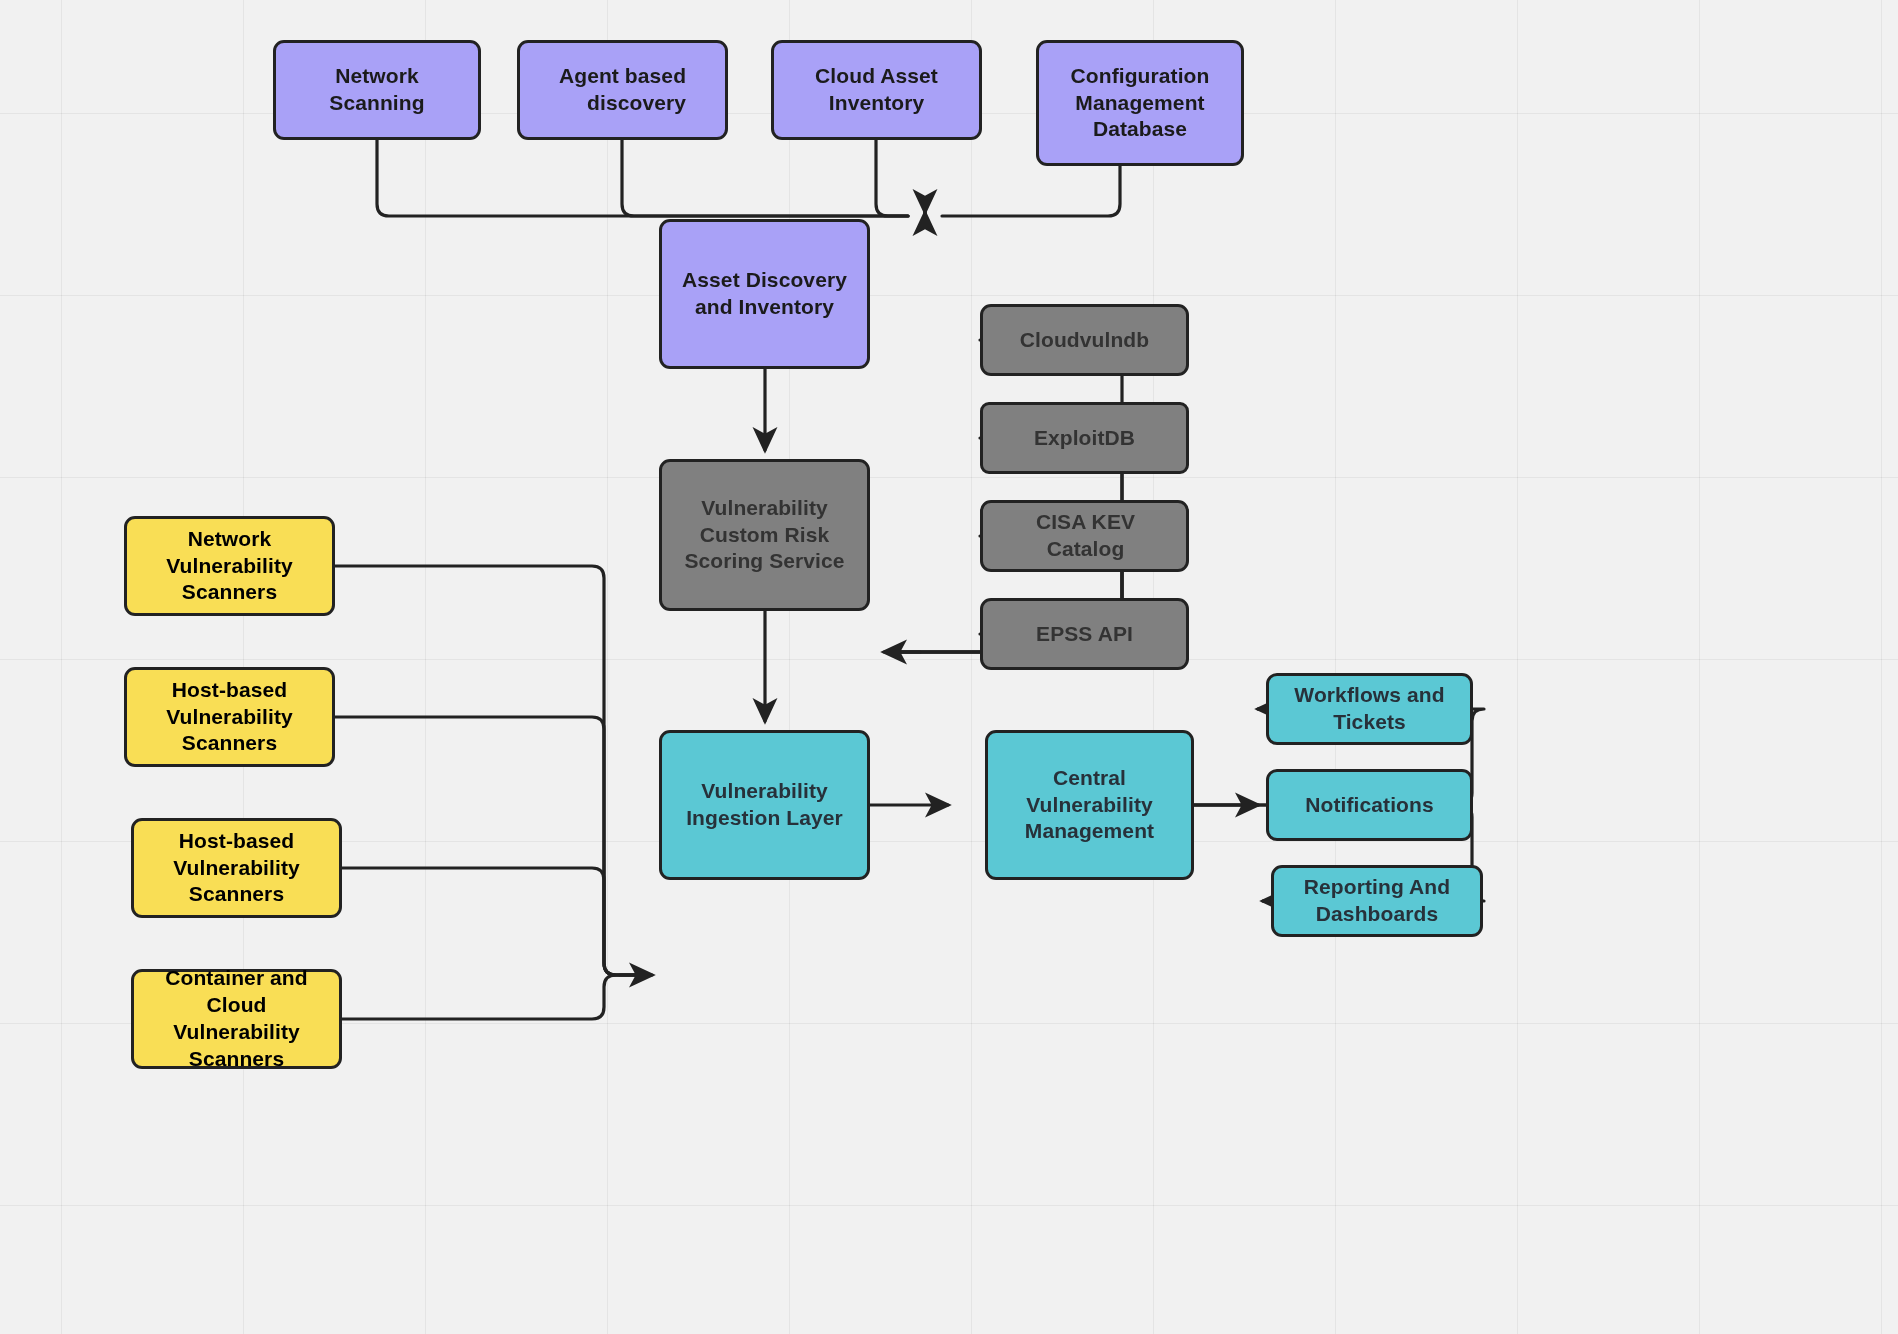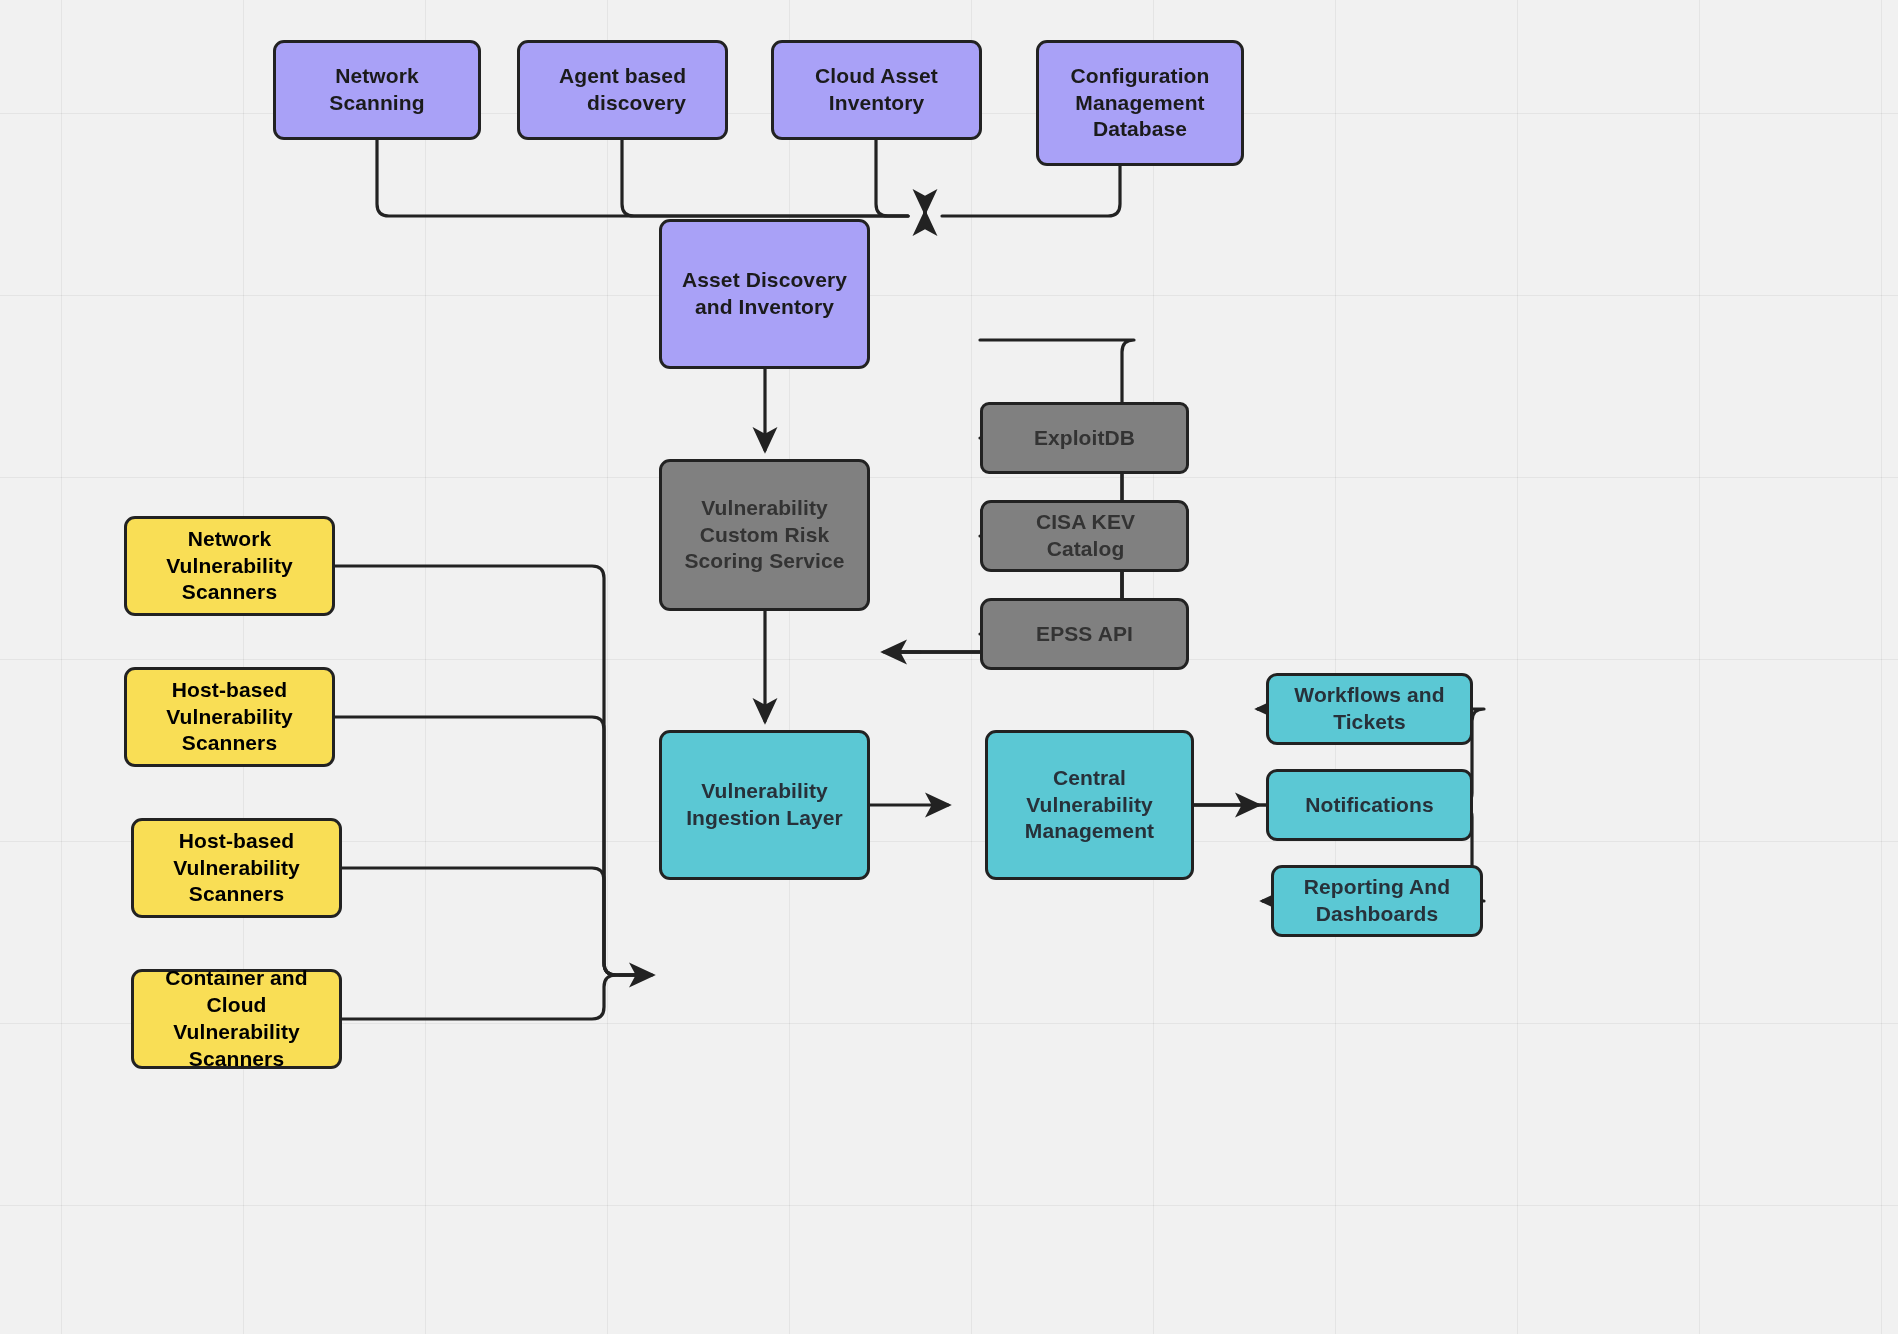--- a/index.html
+++ b/index.html
@@ -115,20 +115,23 @@
   <div class="node n-purple" style="left:659px;top:219px;width:211px;height:150px;">
     <span class="label">Asset Discovery
 and Inventory</span>
   </div>
 
   <div class="node n-gray" style="left:659px;top:459px;width:211px;height:152px;">
     <span class="label">Vulnerability
 Custom Risk
 Scoring Service</span>
   </div>
+  <div class="node n-gray" style="left:980px;top:304px;width:209px;height:72px;">
+    <span class="label">Cloudvulndb</span>
+  </div>
   <div class="node n-gray" style="left:980px;top:402px;width:209px;height:72px;border-radius:9px;">
     <span class="label">ExploitDB</span>
   </div>
   <div class="node n-gray" style="left:980px;top:500px;width:209px;height:72px;padding-left:12px;">
     <span class="label">CISA KEV Catalog</span>
   </div>
   <div class="node n-gray" style="left:980px;top:598px;width:209px;height:72px;">
     <span class="label">EPSS API</span>
   </div>
 

